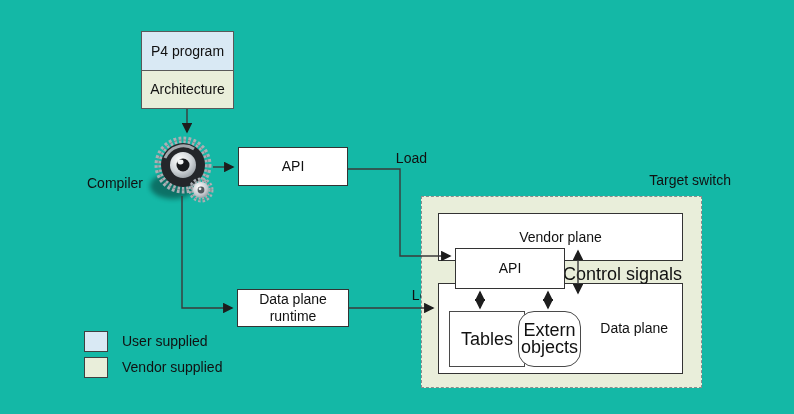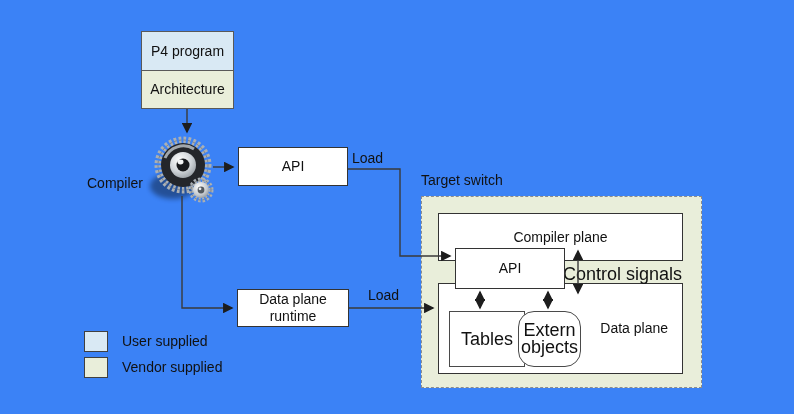--- a/index.html
+++ b/index.html
@@ -5,21 +5,21 @@
   * { margin: 0; padding: 0; box-sizing: border-box; }
   html, body { background: #ffffff; }
   body {
     font-family: "Liberation Sans", sans-serif;
     color: #111111;
   }
   .canvas {
     position: relative;
     width: 794px;
     height: 414px;
-    background: #3b82f6;
+    background: #14b8a6;
     overflow: hidden;
   }
   .box {
     position: absolute;
     display: flex;
     align-items: center;
     justify-content: center;
     text-align: center;
     font-size: 14px;
     line-height: 17px;
@@ -29,21 +29,21 @@
   }
   .box.filled {
     border: 1px solid #595959;
   }
   .label {
     position: absolute;
     font-size: 14px;
     color: #111111;
     white-space: nowrap;
   }
-  .label.center { text-align: left; }
+  .label.center { text-align: right; margin-left: 29px; }
   .label.right { text-align: right; }
   .ts-region {
     position: absolute;
     left: 421px; top: 196px;
     width: 281px; height: 192px;
     background: #e9eeda;
     border: 1.6px dashed #8c8c8c;
   }
   .connector-layer {
     position: absolute;
@@ -127,21 +127,21 @@
     <span style="white-space:normal;">Data plane runtime</span>
   </div>
 
   <div class="label center" style="left:368px; top:287px; width:46px;">Load</div>
 
   <div class="label center" style="left:421px; top:172px; width:281px;">Target switch</div>
 
   <div class="ts-region" style="background-color: rgb(233, 238, 218);">
 
     <div class="box" style="left:16px; top:16px; width:245px; height:48px; z-index:1;">
-      <span>Compiler plane</span>
+      <span>Vendor plane</span>
     </div>
 
     <div class="box" style="left:16px; top:86px; width:245px; height:91px; z-index:1;">
       <div class="box small-text" style="left:10px; top:27px; width:76px; height:56px; border-color:#4a4a4a;">
         <span>Tables</span>
       </div>
       <div class="box small-text two-line" style="left:79px; top:27px; width:63px; height:56px; border-color:#4a4a4a; padding:0 3px;border-radius:16px;">
         <span style="white-space:normal;">Extern objects</span>
       </div>
       <div style="position:absolute; right:14px; top:0; height:100%; display:flex; align-items:center;">Data plane</div>

